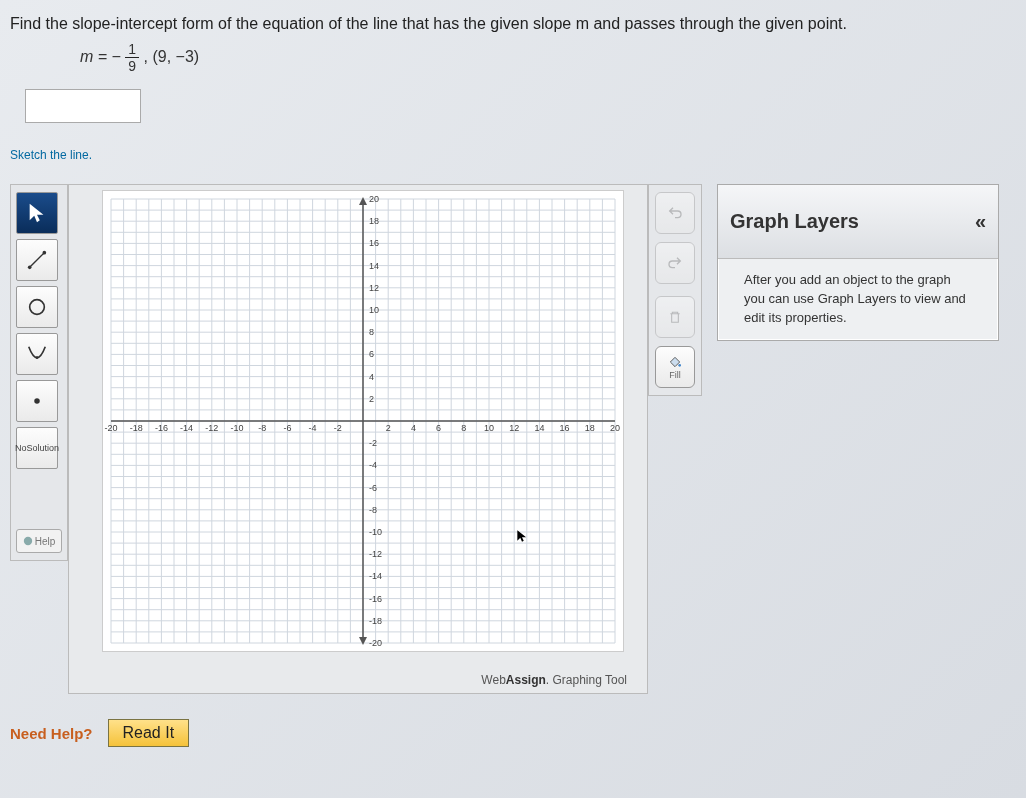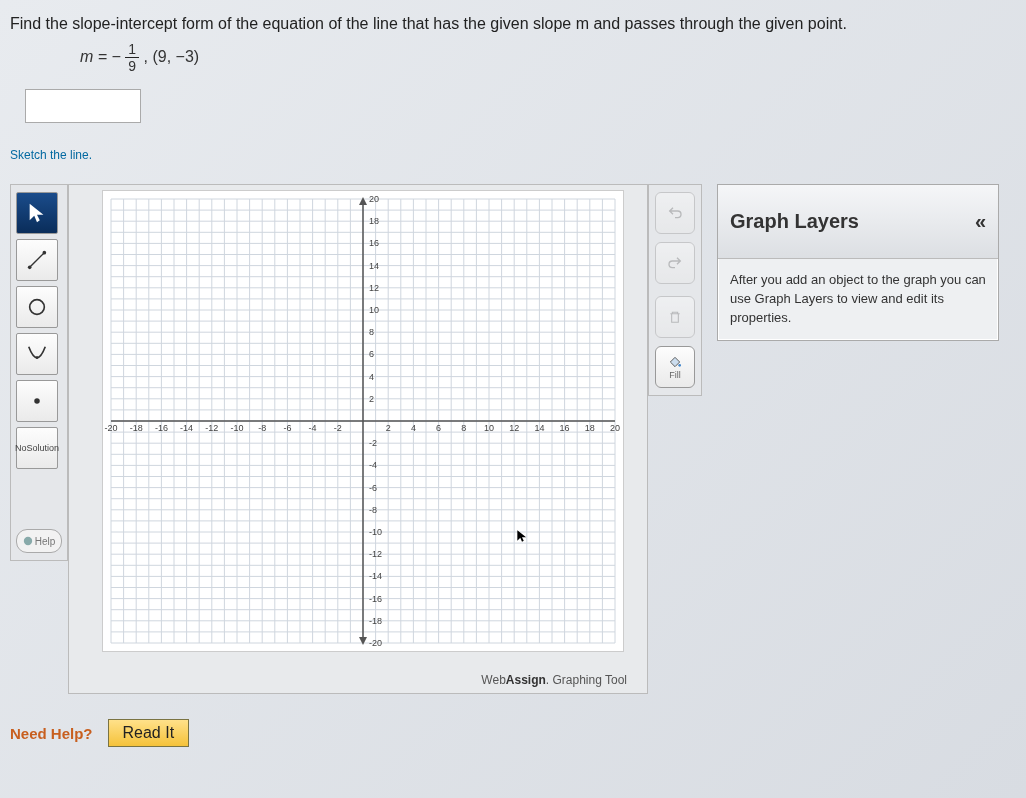--- a/index.html
+++ b/index.html
@@ -54,21 +54,21 @@
   background: linear-gradient(#fdfdfd,#eaeaea);
   border:1px solid #999;
   border-radius:2px;
   display:flex; align-items:center; justify-content:center;
   font-size:11px; color:#444;
   cursor:pointer;
 }
 .tool-btn.selected { background: linear-gradient(#1a4c8b,#0a2d5a); color:#fff; }
 .tool-btn svg { width:22px; height:22px; }
 .nosol { font-size:9px; line-height:1; text-align:right;}
-.help-btn { width:44px; height:22px; border:1px solid #aaa; border-radius:11px; background:#f2f2f2; font-size:10px; color:#777; display:flex; align-items:center; justify-content:center; margin-top:55px;}
+.help-btn { width:44px; height:22px; border:1px solid #aaa; border-radius:3px; background:#f2f2f2; font-size:10px; color:#777; display:flex; align-items:center; justify-content:center; margin-top:55px;}
 
 .graph-panel {
   position:relative;
   width: 580px;
   height: 510px;
   background:#e8eaec;
   border:1px solid #bbb;
   padding-top: 5px;
   padding-left: 10px;
   box-sizing:border-box;
@@ -109,21 +109,21 @@
   background:#eef0f2;
   box-shadow: inset 0 0 0 1px #fff;
 }
 .layers-head{
   display:flex; justify-content:space-between; align-items:flex-end;
   padding:25px 12px;
   font-weight:bold; font-size:20px; color:#333;
   background:linear-gradient(#f5f6f8,#dcdfe3);
   border-bottom:1px solid #bbb;
 }
-.layers-body{ padding:12px 12px; font-size:13px; color:#333; line-height:1.45;}
+.layers-body{ padding:12px 26px; font-size:13px; color:#333; line-height:1.45;}
 
 .need-help-row{ margin-top:25px; display:flex; align-items:center; gap:15px;}
 .need-help-label{ color:#c85f1f; font-weight:bold; font-size:15px;}
 .readit-btn{
   background: linear-gradient(#ffe18a,#f5c23a);
   border:1px solid #7a7342;
   color:#222;
   font-size:16px;
   padding:4px 14px;
   cursor:pointer;

